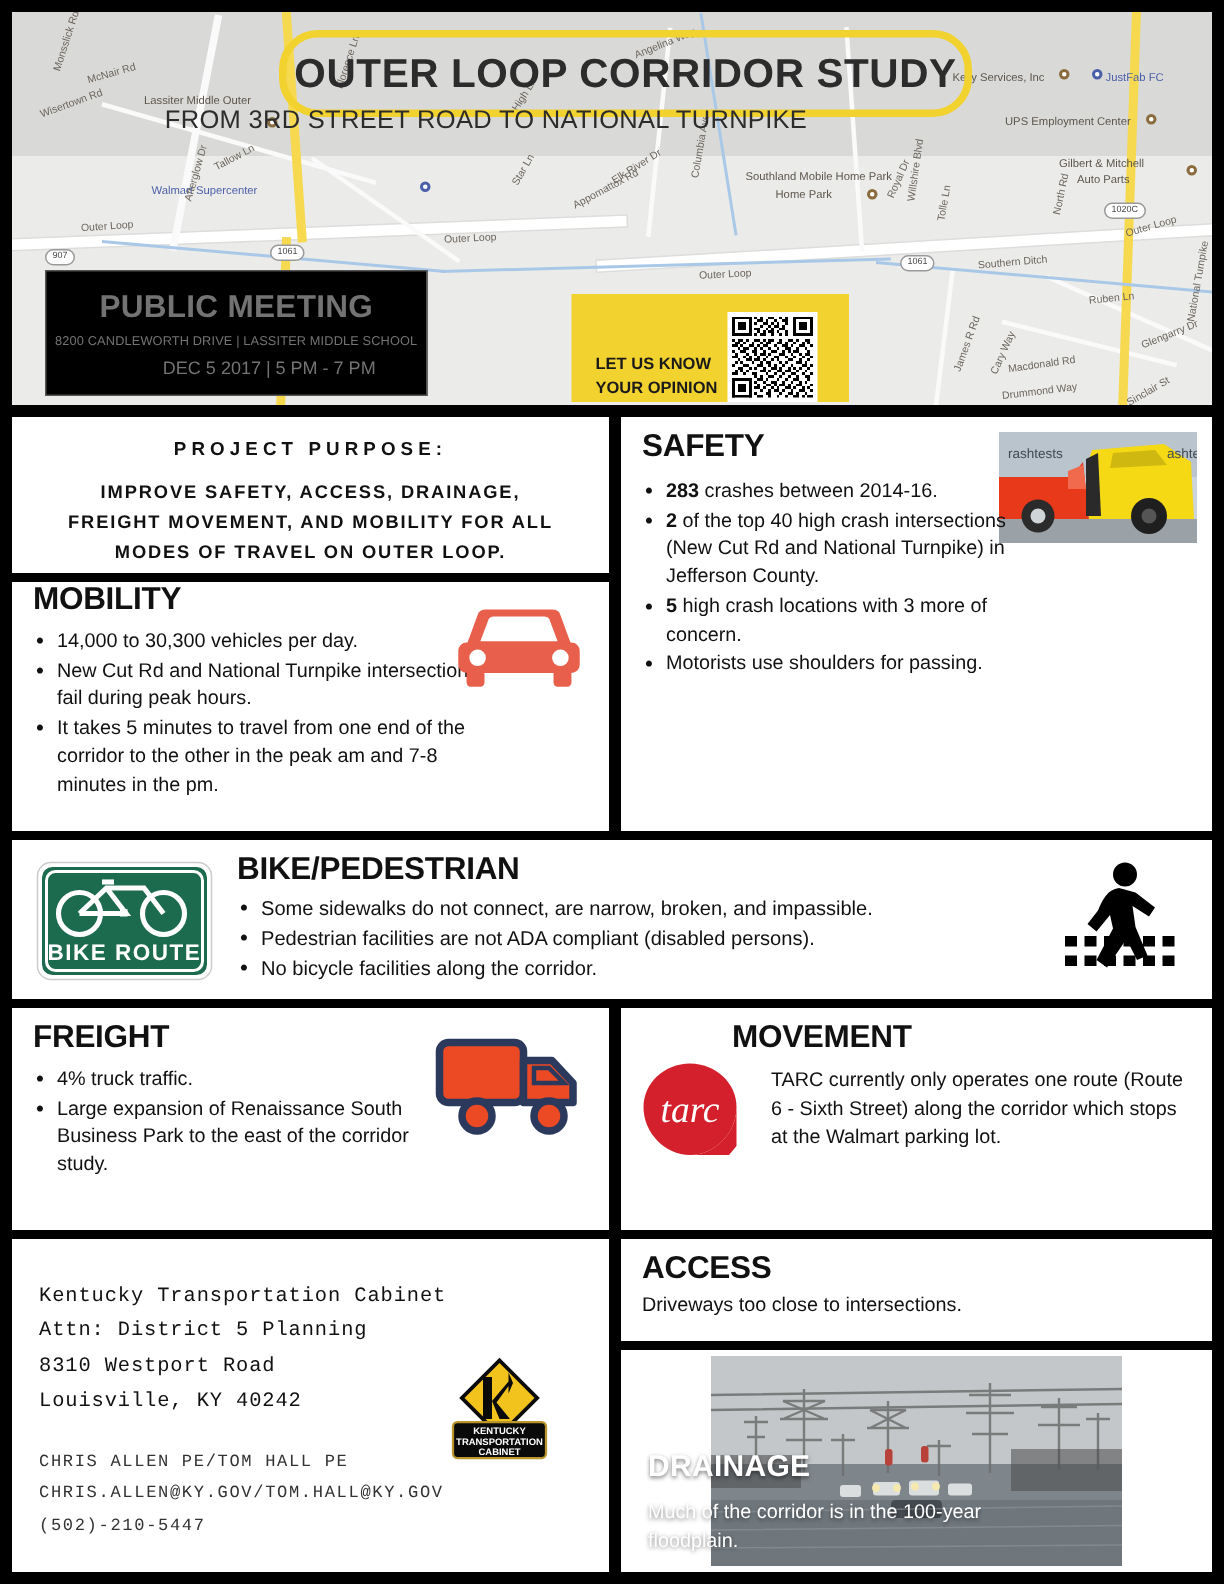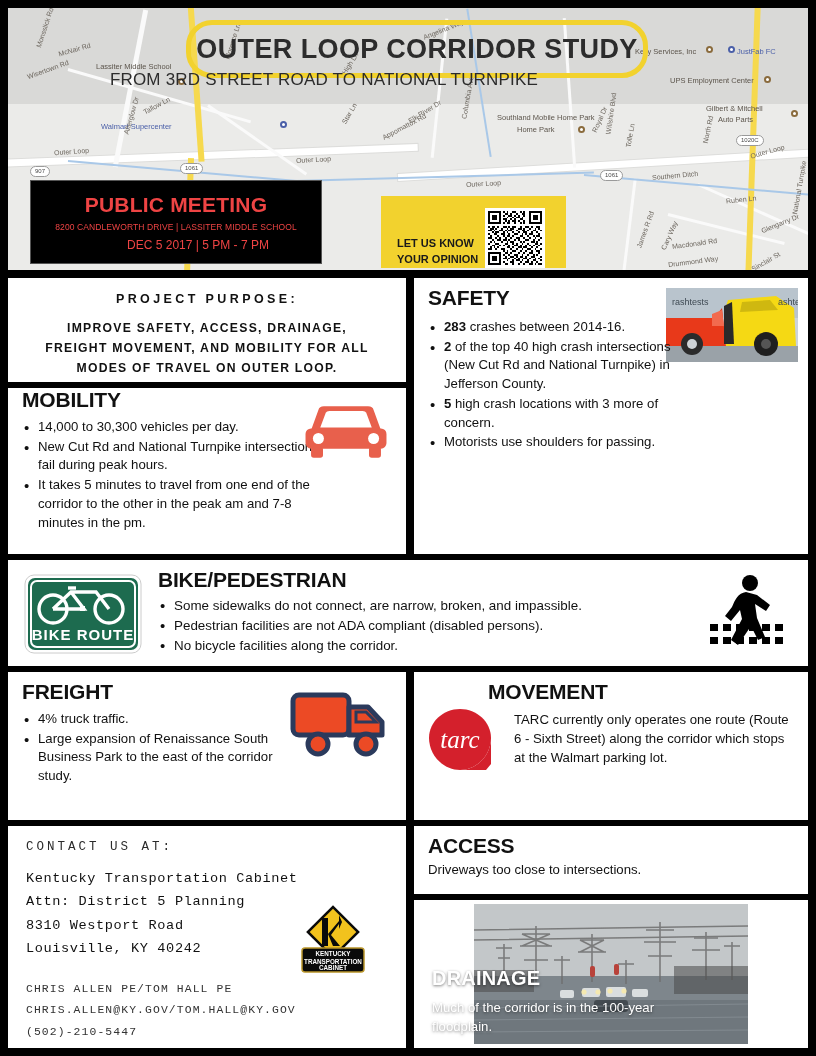--- a/index.html
+++ b/index.html
@@ -34,21 +34,21 @@
   .title-ellipse span{
     font-size:27px;font-weight:bold;color:#2c2c2c;letter-spacing:.4px;
     font-family:"Liberation Sans",sans-serif;
   }
   .subtitle{
     position:absolute;left:0;top:62px;width:632px;text-align:center;
     font-size:17px;color:#2c2c2c;letter-spacing:.2px;
   }
 
   .meeting-box{
-    position:absolute;left:22px;top:172px;width:292px;height:84px;background:#000;color:#ef4444;
+    position:absolute;left:22px;top:172px;width:255px;height:84px;background:#000;color:#737373;
     display:flex;flex-direction:column;align-items:center;justify-content:center;
     border:1px solid #555;box-sizing:border-box;
   }
   .meeting-title{font-size:21px;font-weight:bold;letter-spacing:.2px;}
   .meeting-addr{font-size:8.5px;margin-top:5px;letter-spacing:.1px;}
   .meeting-date{font-size:12px;margin-top:6px;margin-left:44px;}
 
   .qr-box{
     position:absolute;left:373px;top:188px;width:185px;height:72px;background:#f2d22e;
     display:flex;align-items:flex-end;
@@ -135,21 +135,21 @@
 
       <div class="rd-yellow" style="left:185px;top:-6px;width:6px;height:160px;transform:rotate(-4deg);"></div>
       <div class="rd-yellow" style="left:178px;top:150px;width:6px;height:118px;transform:rotate(2deg);"></div>
       <div class="rd-yellow" style="left:742px;top:-6px;width:6px;height:278px;transform:rotate(2deg);"></div>
 
       <div class="water" style="left:60px;top:152px;width:230px;height:2px;transform:rotate(5deg);"></div>
       <div class="water" style="left:286px;top:172px;width:300px;height:2px;transform:rotate(-1.6deg);"></div>
       <div class="water" style="left:576px;top:166px;width:240px;height:2px;transform:rotate(5deg);"></div>
       <div class="water" style="left:470px;top:0px;width:2px;height:150px;transform:rotate(-9deg);"></div>
 
-      <div class="poi" style="left:88px;top:54px;">Lassiter Middle School</div>
+      <div class="poi" style="left:88px;top:54px;">Lassiter Middle Outer</div>
       <div class="poi-dot" style="left:170px;top:70px;"></div>
       <div class="poi blue" style="left:93px;top:114px;">Walmart Supercenter</div>
       <div class="poi-dot b" style="left:272px;top:113px;"></div>
       <div class="poi" style="left:489px;top:105px;">Southland Mobile Home Park</div>
       <div class="poi" style="left:509px;top:117px;">Home Park</div>
       <div class="poi-dot" style="left:570px;top:118px;"></div>
       <div class="poi" style="left:627px;top:39px;">Kelly Services, Inc</div>
       <div class="poi-dot" style="left:698px;top:38px;"></div>
       <div class="poi blue" style="left:729px;top:39px;">JustFab FC</div>
       <div class="poi-dot b" style="left:720px;top:38px;"></div>
@@ -570,21 +570,20 @@
       <svg viewBox="0 0 64 64" width="64" height="64" aria-hidden="true">
         <path d="M32 1 C49 1 63 14 63 30 C63 47 49 62 32 62 C15 62 1 47 1 30 C1 14 15 1 32 1 Z" fill="#d4202c"></path>
         <path d="M63 30 C63 47 49 62 32 62 L58 62 L63 56 Z" fill="#d4202c"></path>
         <text x="32" y="40" text-anchor="middle" font-family="Liberation Serif, serif" font-style="italic" font-size="25" fill="#fff">tarc</text>
       </svg>
     </div>
     <div class="transit-body">TARC currently only operates one route (Route 6 - Sixth Street) along the corridor which stops at the Walmart parking lot.</div>
   </div>
 
   <div class="panel" id="contact">
-    <div class="contact-h">CONTACT US AT:</div>
     <div class="addr">
       <div>Kentucky Transportation Cabinet</div>
       <div>Attn: District 5 Planning</div>
       <div>8310 Westport Road</div>
       <div>Louisville, KY 40242</div>
     </div>
     <div class="people">
       <div>CHRIS ALLEN PE/TOM HALL PE</div>
       <div>CHRIS.ALLEN@KY.GOV/TOM.HALL@KY.GOV</div>
       <div>(502)-210-5447</div>

